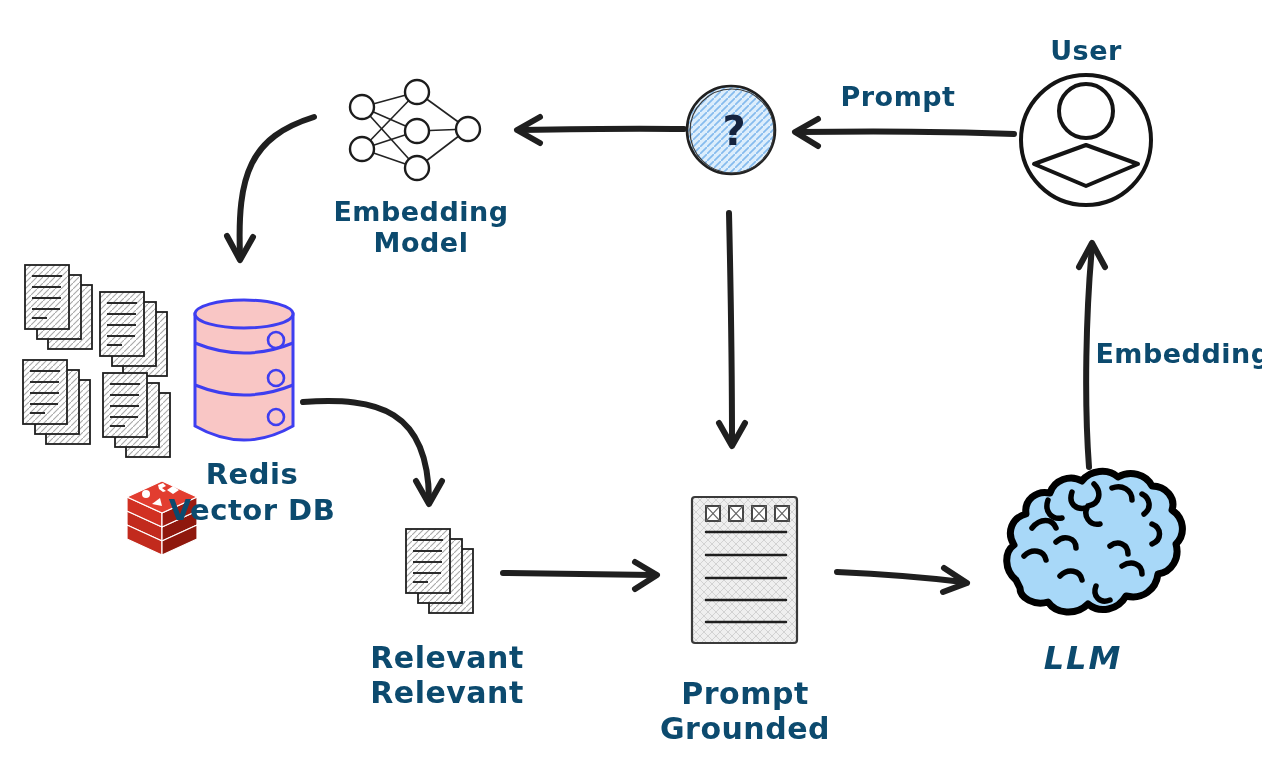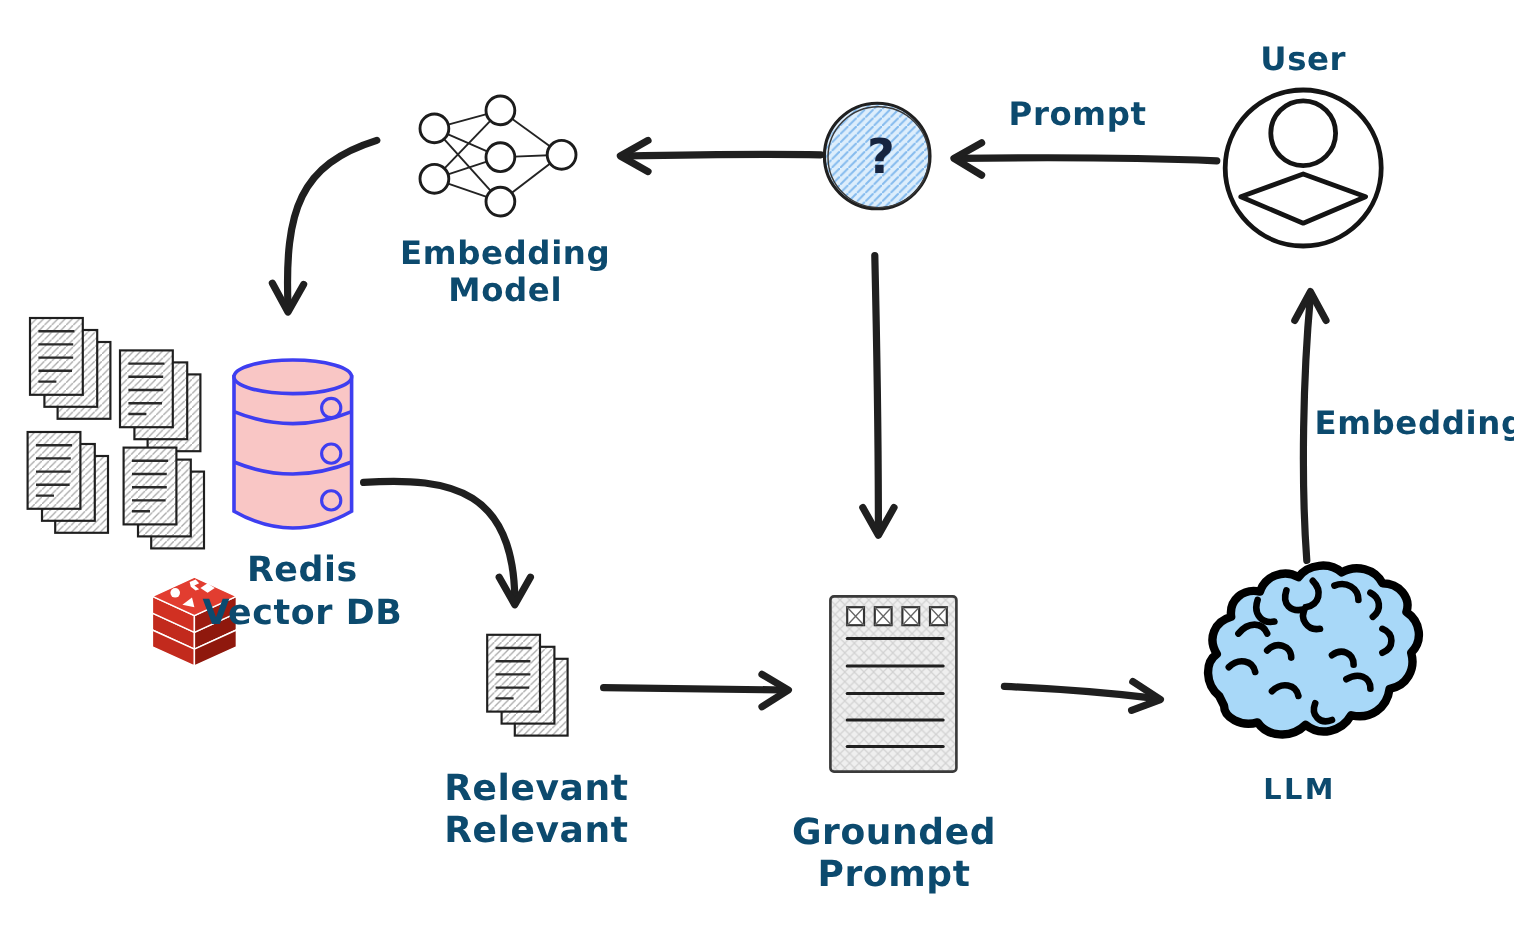--- a/index.html
+++ b/index.html
@@ -16,21 +16,21 @@
     transform:translate(-50%,-50%);
     text-align:center;
     white-space:nowrap;
     color:#0c4a6e;
     font-weight:600;
     letter-spacing:0.5px;
   }
   .lbl-27{font-size:27px;line-height:31px;}
   .lbl-29{font-size:29px;line-height:36px;}
   .lbl-30{font-size:30px;line-height:35px;}
-  .lbl-llm{font-size:24px;letter-spacing:2px;}
+  .lbl-llm{font-size:32px;font-style:italic;letter-spacing:2px;}
   .qmark{
     position:absolute;
     transform:translate(-50%,-50%);
     font-size:40px;
     font-weight:800;
     color:#16243f;
   }
 </style>
 </head>
 <body>
@@ -232,20 +232,20 @@
   <div>Redis</div>
   <div>Vector DB</div>
 </div>
 
 <div class="label lbl-30" style="left:447px;top:675px">
   <div>Relevant</div>
   <div>Relevant</div>
 </div>
 
 <div class="label lbl-30" style="left:745px;top:711px">
+  <div>Prompt</div>
   <div>Grounded</div>
-  <div>Prompt</div>
 </div>
 
 <div class="label lbl-llm" style="left:1083px;top:658px">LLM</div>
 <div class="label lbl-27" style="left:1183px;top:353px">Embedding</div>
 
 </div>
 
 </body></html>

